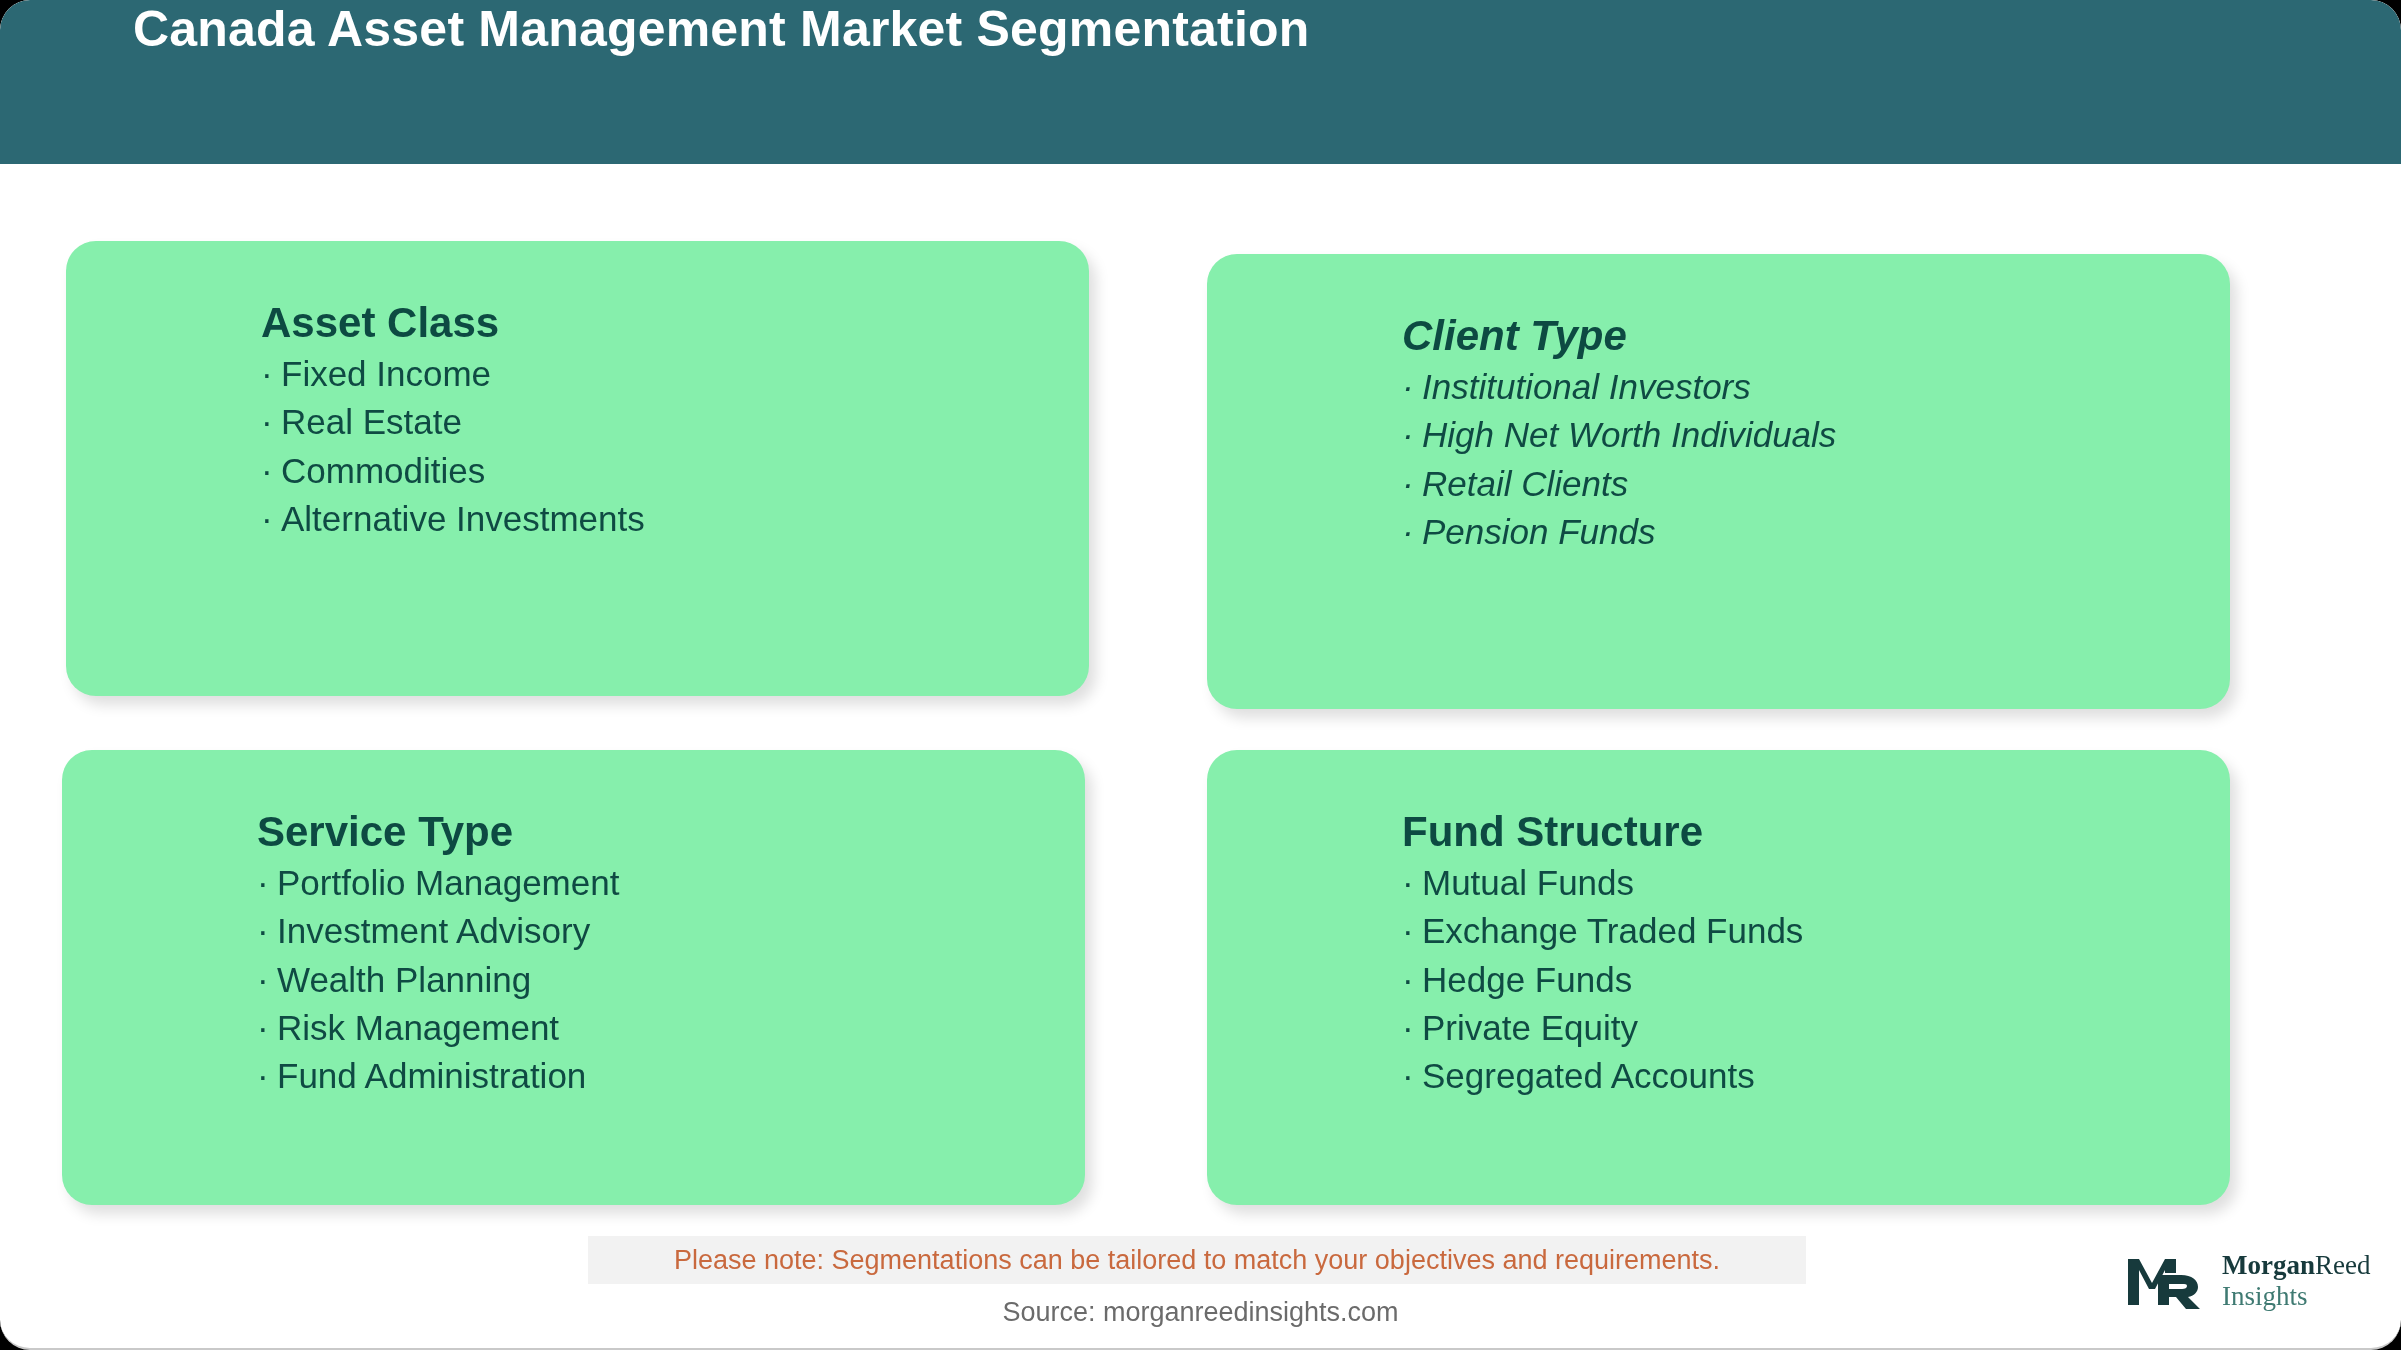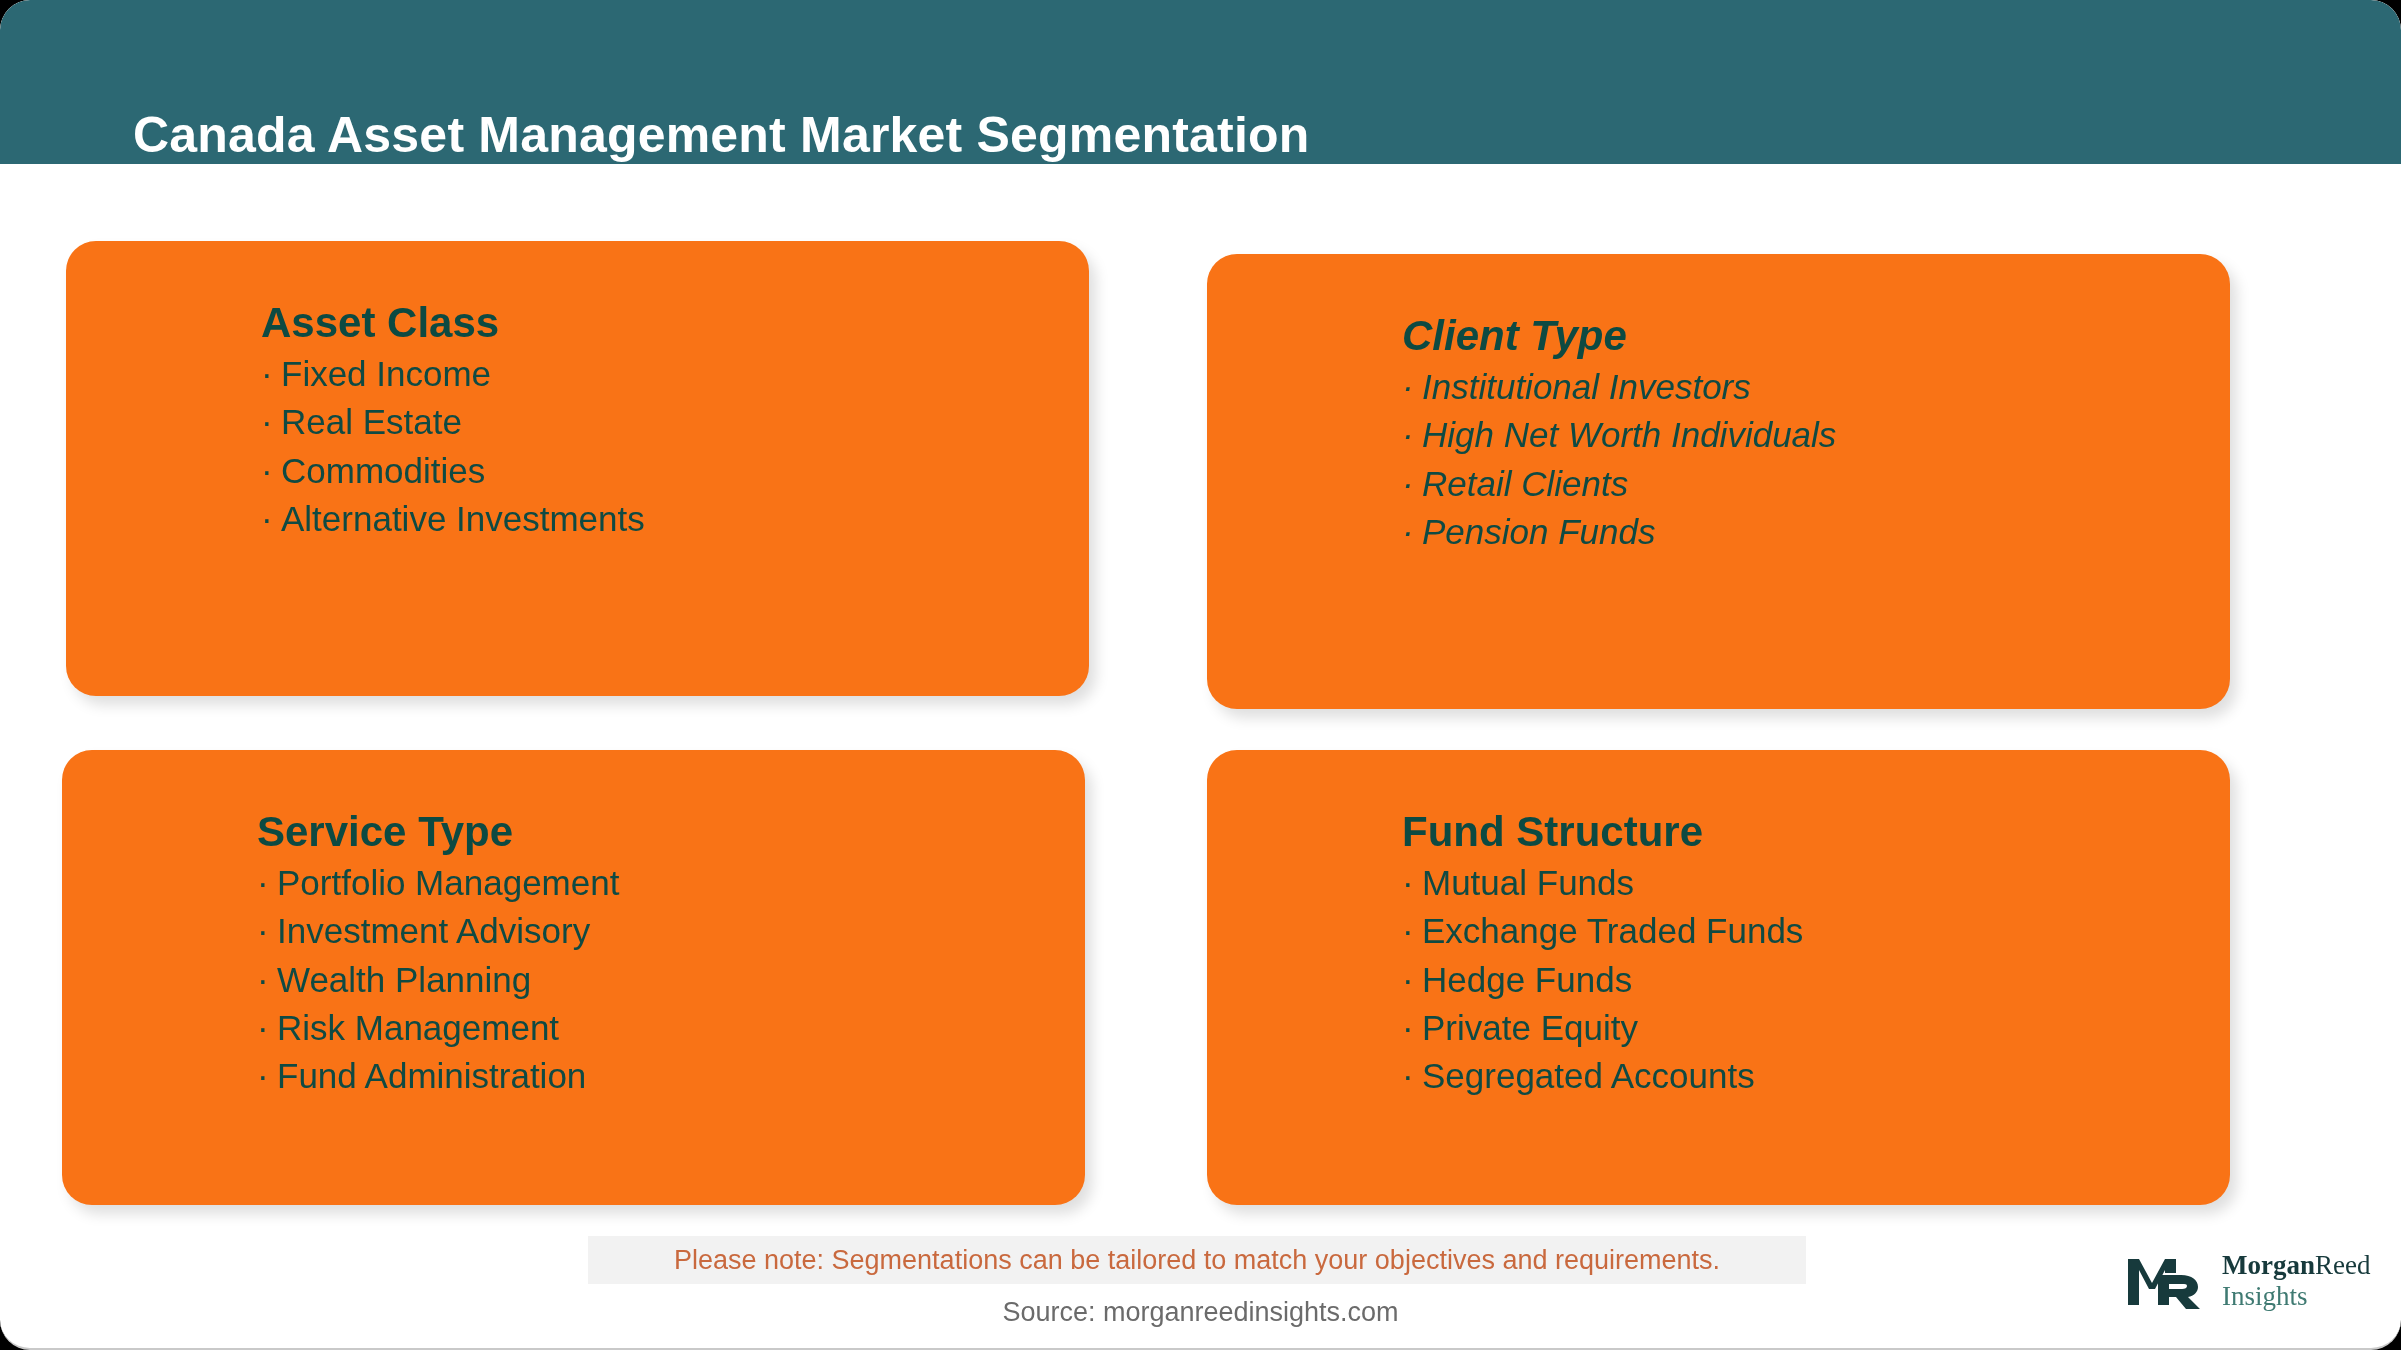--- a/index.html
+++ b/index.html
@@ -29,42 +29,42 @@
   #header {
     position: absolute;
     left: 0;
     top: 0;
     width: 2401px;
     height: 164px;
     background: #2c6873;
     border-top-left-radius: 30px;
     border-top-right-radius: 30px;
     display: flex;
-    align-items: flex-end;
+    align-items: flex-start;
   }
   #header-title {
     color: #ffffff;
     font-size: 50px;
     font-weight: bold;
     letter-spacing: 0.2px;
     margin-left: 133px;
     white-space: nowrap;
   }
 
   
   #cards {
     position: absolute;
     left: 0;
     top: 164px;
     width: 2401px;
     height: 1048px;
   }
   .card {
     position: absolute;
-    background: #f97316;
+    background: #86efac;
     border-radius: 30px;
     box-shadow: 7px 9px 14px rgba(0, 0, 0, 0.13);
     box-sizing: border-box;
     padding-left: 195px;
     padding-top: 58px;
   }
   .card.c0 { left: 66px;   top: 77px;  width: 1023px; height: 455px; }
   .card.c1 { left: 1207px; top: 90px;  width: 1023px; height: 455px; font-style: italic; }
   .card.c2 { left: 62px;   top: 586px; width: 1023px; height: 455px; }
   .card.c3 { left: 1207px; top: 586px; width: 1023px; height: 455px; }

